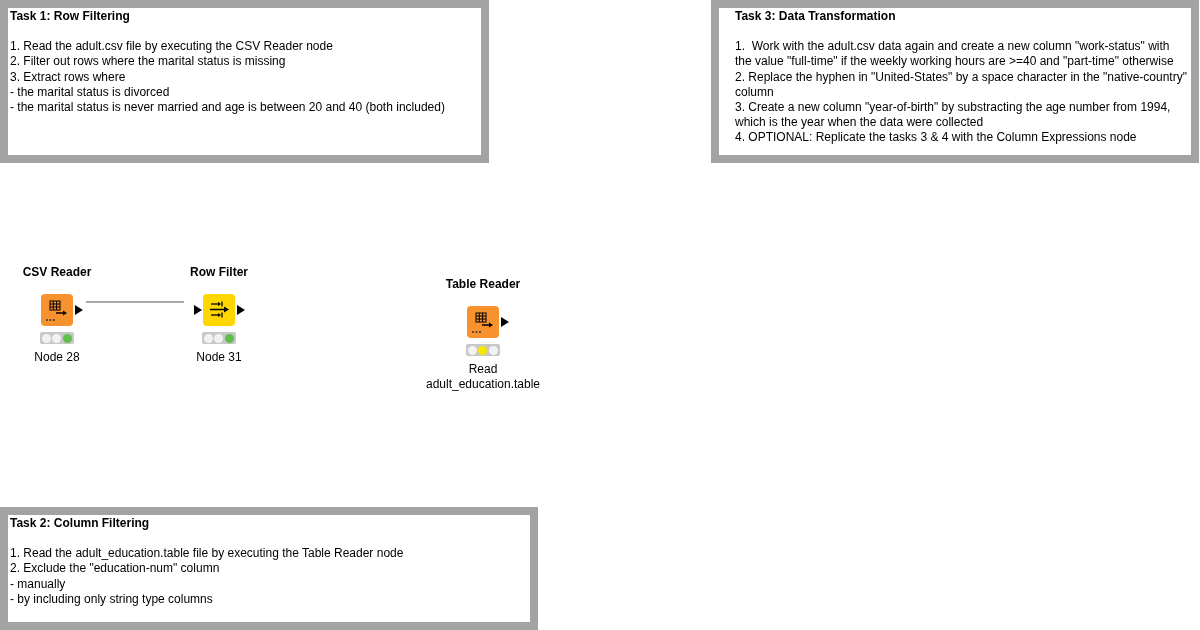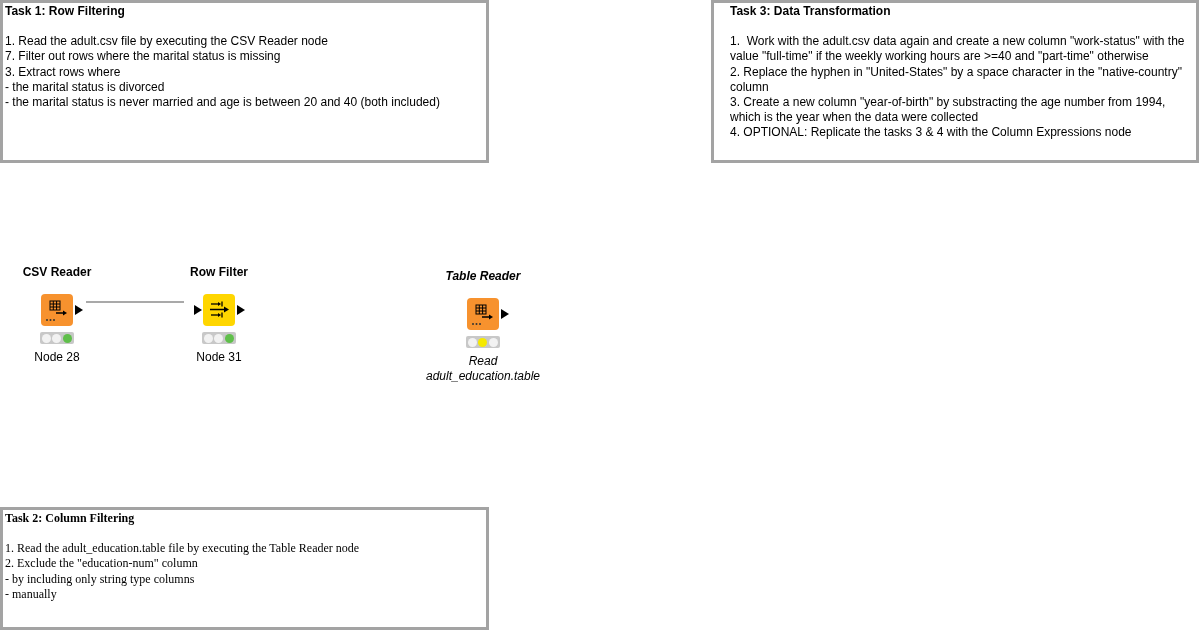--- a/index.html
+++ b/index.html
@@ -4,21 +4,21 @@
 <style>
   html, body { margin:0; padding:0; }
   body {
     width:1200px; height:630px; position:relative; overflow:hidden;
     background:#ffffff;
     font-family:"Liberation Sans", "DejaVu Sans", sans-serif;
     color:#000;
   }
   .annotation {
     position:absolute; box-sizing:border-box;
-    border:3px solid #a3a3a3; background:#fff;
+    border:8px solid #a3a3a3; background:#fff;
     padding:1px 2px; font-size:12px; line-height:15.2px;
   }
   .annotation .title { font-weight:bold; margin-bottom:15px; }
   .annotation .line { white-space:pre-wrap; }
   .node {
     position:absolute; width:120px; text-align:center;
   }
   .node-title {
     font-size:12px; font-weight:bold; height:16px; line-height:16px;
   }
@@ -47,40 +47,40 @@
   .connection {
     position:absolute; height:2px; background:#a9a9a9;
   }
 </style>
 </head>
 <body>
 
 <div class="annotation" style="left:0; top:0; width:489px; height:163px;">
   <div class="title">Task 1: Row Filtering</div>
   <div class="line">1. Read the adult.csv file by executing the CSV Reader node</div>
-  <div class="line">7. Filter out rows where the marital status is missing</div>
+  <div class="line">2. Filter out rows where the marital status is missing</div>
   <div class="line">3. Extract rows where</div>
   <div class="line">- the marital status is divorced</div>
   <div class="line">- the marital status is never married and age is between 20 and 40 (both included)</div>
 </div>
 
 <div class="annotation" style="left:711px; top:0; width:488px; height:163px;padding-left:16px;">
   <div class="title">Task 3: Data Transformation</div>
   <div class="line">1.  Work with the adult.csv data again and create a new column "work-status" with the value "full-time" if the weekly working hours are &gt;=40 and "part-time" otherwise</div>
   <div class="line">2. Replace the hyphen in "United-States" by a space character in the "native-country" column</div>
   <div class="line">3. Create a new column "year-of-birth" by substracting the age number from 1994, which is the year when the data were collected</div>
   <div class="line">4. OPTIONAL: Replicate the tasks 3 &amp; 4 with the Column Expressions node</div>
 </div>
 
-<div class="annotation" style="left:0; top:507px; width:489px; height:123px;font-family:Liberation Serif, serif;">
+<div class="annotation" style="left:0; top:507px; width:538px; height:123px;">
   <div class="title">Task 2: Column Filtering</div>
   <div class="line">1. Read the adult_education.table file by executing the Table Reader node</div>
   <div class="line">2. Exclude the "education-num" column</div>
+  <div class="line">- manually</div>
   <div class="line">- by including only string type columns</div>
-  <div class="line">- manually</div>
 </div>
 
 <div class="connection" style="left:86px; top:301px; width:98px;"></div>
 
 <div class="node" style="left:-3px; top:264px;">
   <div class="node-title">CSV Reader</div>
   <div class="node-body" style="background:#F7922E;">
     <svg width="32" height="32" viewBox="0 0 32 32">
       <rect x="9" y="7" width="10" height="9" fill="none" stroke="#000" stroke-width="1"></rect>
       <line x1="9" y1="10" x2="19" y2="10" stroke="#000" stroke-width="1"></line>
@@ -120,21 +120,21 @@
     <span class="out-port"></span>
   </div>
   <div class="traffic">
     <span class="light"></span>
     <span class="light"></span>
     <span class="light" style="background:#5FBF4A;"></span>
   </div>
   <div class="node-label">Node 31</div>
 </div>
 
-<div class="node" style="left:423px; top:268px;font-style:italic;">
+<div class="node" style="left:423px; top:276px;">
   <div class="node-title">Table Reader</div>
   <div class="node-body" style="background:#F7922E;">
     <svg width="32" height="32" viewBox="0 0 32 32">
       <rect x="9" y="7" width="10" height="9" fill="none" stroke="#000" stroke-width="1"></rect>
       <line x1="9" y1="10" x2="19" y2="10" stroke="#000" stroke-width="1"></line>
       <line x1="9" y1="13" x2="19" y2="13" stroke="#000" stroke-width="1"></line>
       <line x1="12.3" y1="7" x2="12.3" y2="16" stroke="#000" stroke-width="1"></line>
       <line x1="15.6" y1="7" x2="15.6" y2="16" stroke="#000" stroke-width="1"></line>
       <line x1="15" y1="19" x2="23" y2="19" stroke="#000" stroke-width="1.5"></line>
       <polygon points="22,16.5 26,19 22,21.5" fill="#000"></polygon>

